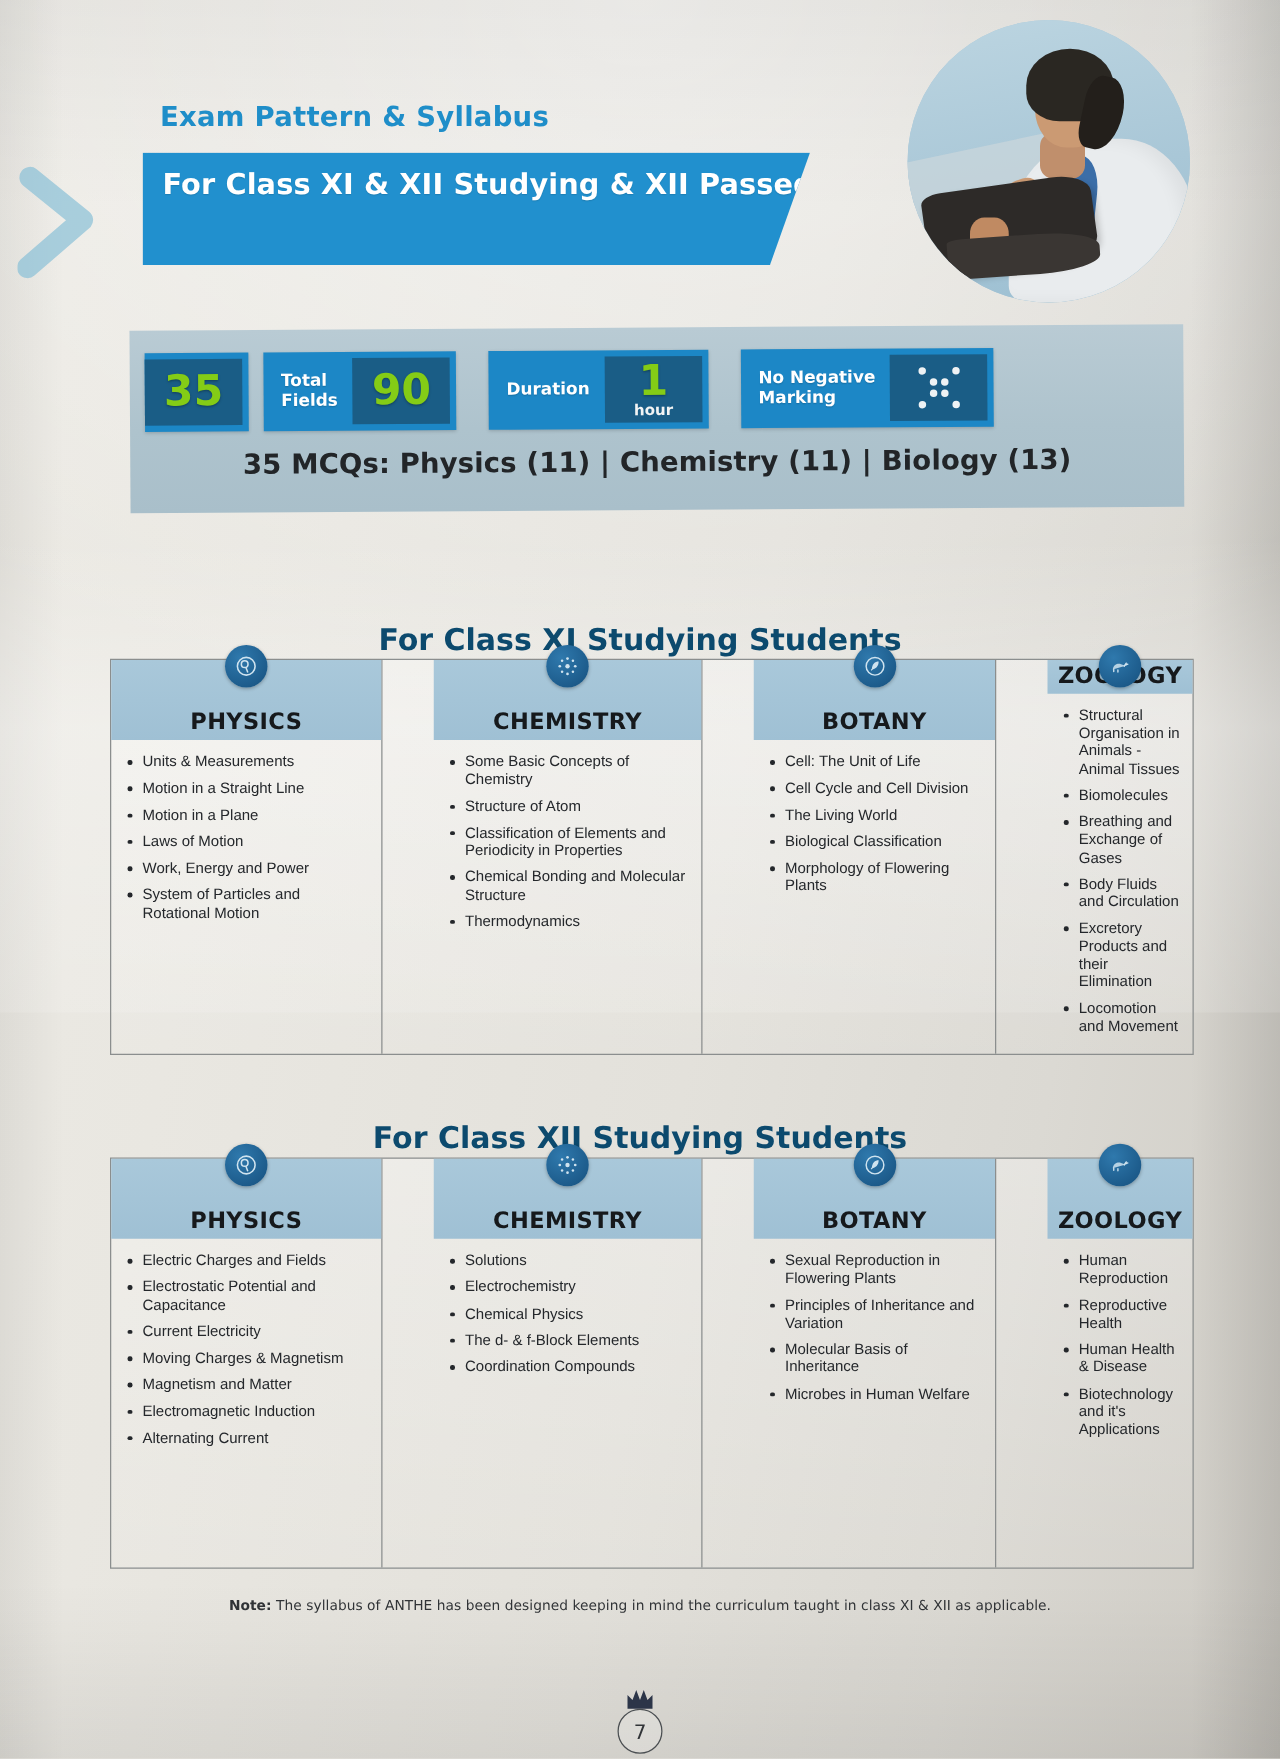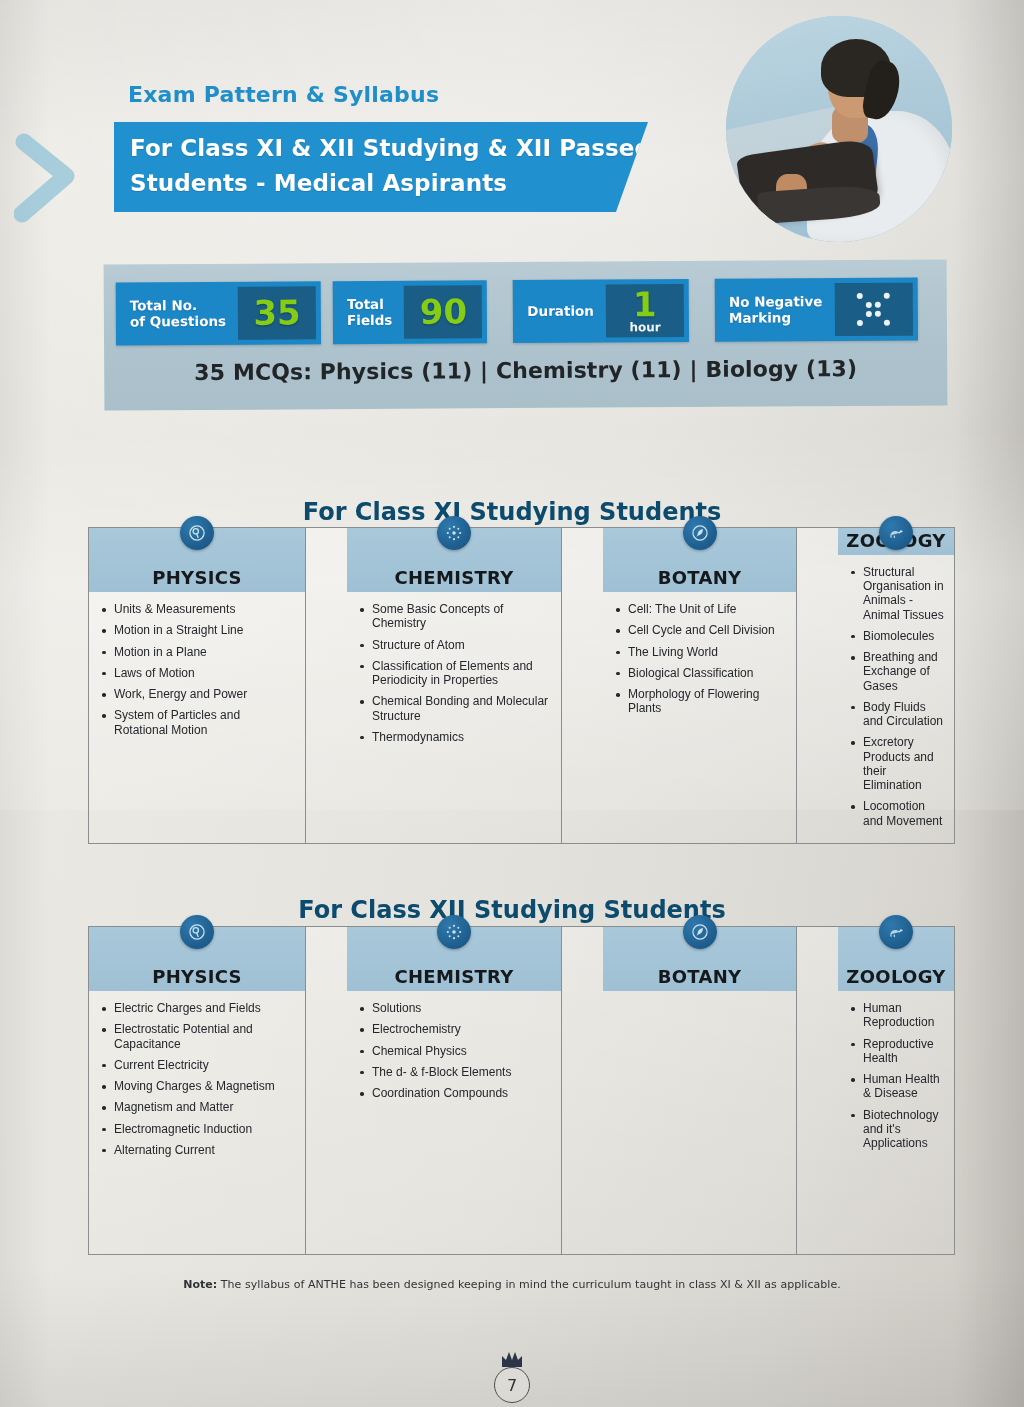--- a/index.html
+++ b/index.html
@@ -417,21 +417,20 @@
 <div class="sheen"></div>
 
 <svg class="left-chevron" viewBox="0 0 74 96">
   <path d="M10 12 L52 46 L8 84" stroke="#8dc2d8" stroke-width="17" stroke-linecap="round" stroke-linejoin="round" fill="none"></path>
 </svg>
 
 <div class="kicker">Exam Pattern &amp; Syllabus</div>
 
 <div class="title-banner">
   <div class="t-line l1">For Class XI &amp; XII Studying &amp; XII Passed</div>
-  <div class="t-line l2">Students - Medical Aspirants</div>
 </div>
 
 <div class="photo">
   <div class="ph-sky"></div>
   <div class="ph-wall"></div>
   <div class="ph-coat"></div>
   <div class="ph-shirt"></div>
   <div class="ph-neck"></div>
   <div class="ph-head"></div>
   <div class="ph-hair"></div>
@@ -439,22 +438,20 @@
   <div class="ph-hand2"></div>
   <div class="ph-book"></div>
   <div class="ph-hand"></div>
   <div class="ph-book2"></div>
 </div>
 
 <div class="stats-strip">
   <div class="stats-row">
 
     <div class="stat-box">
-      <div class="stat-label">Total No.
-of Questions</div>
       <div class="stat-value">
         <div class="stat-num">35</div>
       </div>
     </div>
 
     <div class="stat-box">
       <div class="stat-label">Total
 Fields</div>
       <div class="stat-value">
         <div class="stat-num">90</div>
@@ -659,20 +656,28 @@
     <div class="col-head">
       <div class="subj-icon">
         <svg width="20" height="20" viewBox="0 0 24 24" fill="none" stroke="#cfe3ef" stroke-width="1.4">
           <circle cx="12" cy="12" r="8.5"></circle>
           <path d="M9 15 C9 10, 12 7.5, 15.5 7.5 C15.5 12, 12.5 15, 9 15 Z" fill="#cfe3ef" stroke="none"></path>
           <path d="M8.3 16 L13 10.5" stroke-width="1"></path>
         </svg>
       </div>
       <div class="col-head-name">BOTANY</div>
     </div>
+    <div class="col-body">
+      <ul class="topic-list">
+        <li>Sexual Reproduction in Flowering Plants</li>
+        <li>Principles of Inheritance and Variation</li>
+        <li>Molecular Basis of Inheritance</li>
+        <li>Microbes in Human Welfare</li>
+      </ul>
+    </div>
   </div>
 
   <div class="syl-col">
     <div class="col-head">
       <div class="subj-icon">
         <svg width="20" height="20" viewBox="0 0 24 24" fill="none" stroke="#cfe3ef" stroke-width="1.3">
           <path d="M5 15 C6 10, 10 9, 13 10 C16 11, 18 12, 19 11" fill="#cfe3ef" stroke="none" opacity=".85"></path>
           <path d="M6 15 L6 17 M10 15.5 L10 17.5 M16 12 L18 9 M17 11 L19.5 10" stroke-linecap="round"></path>
         </svg>
       </div>

